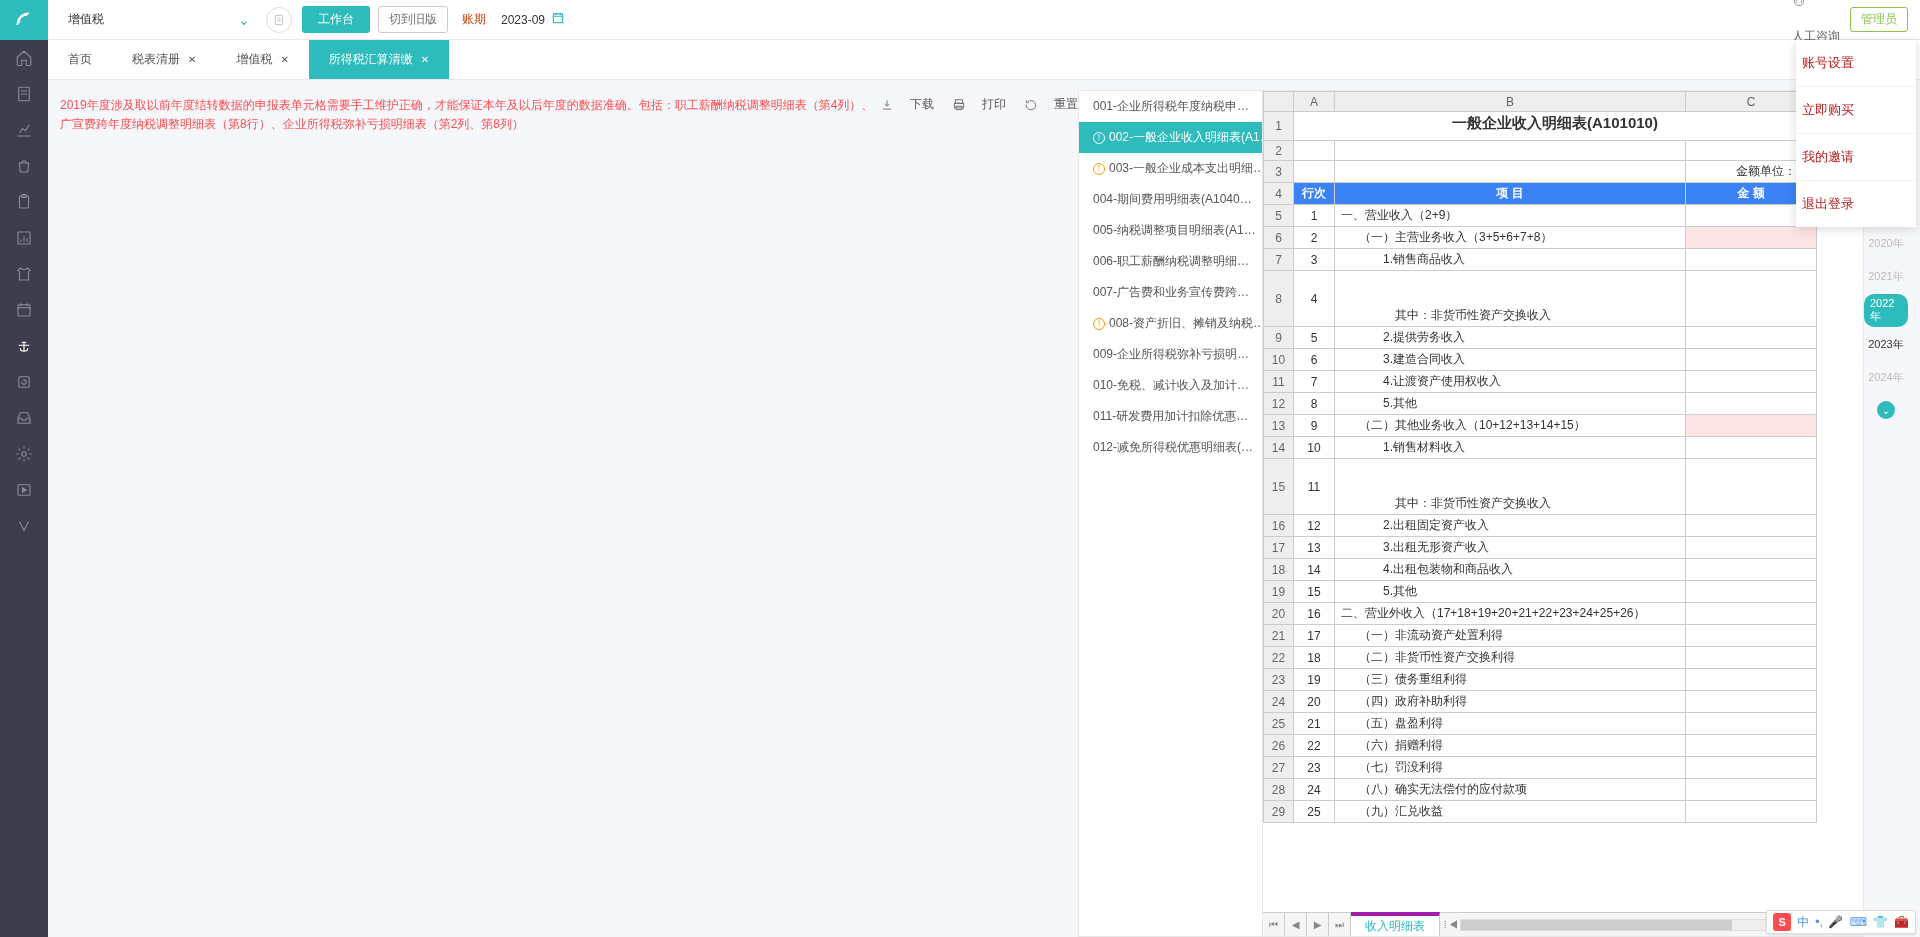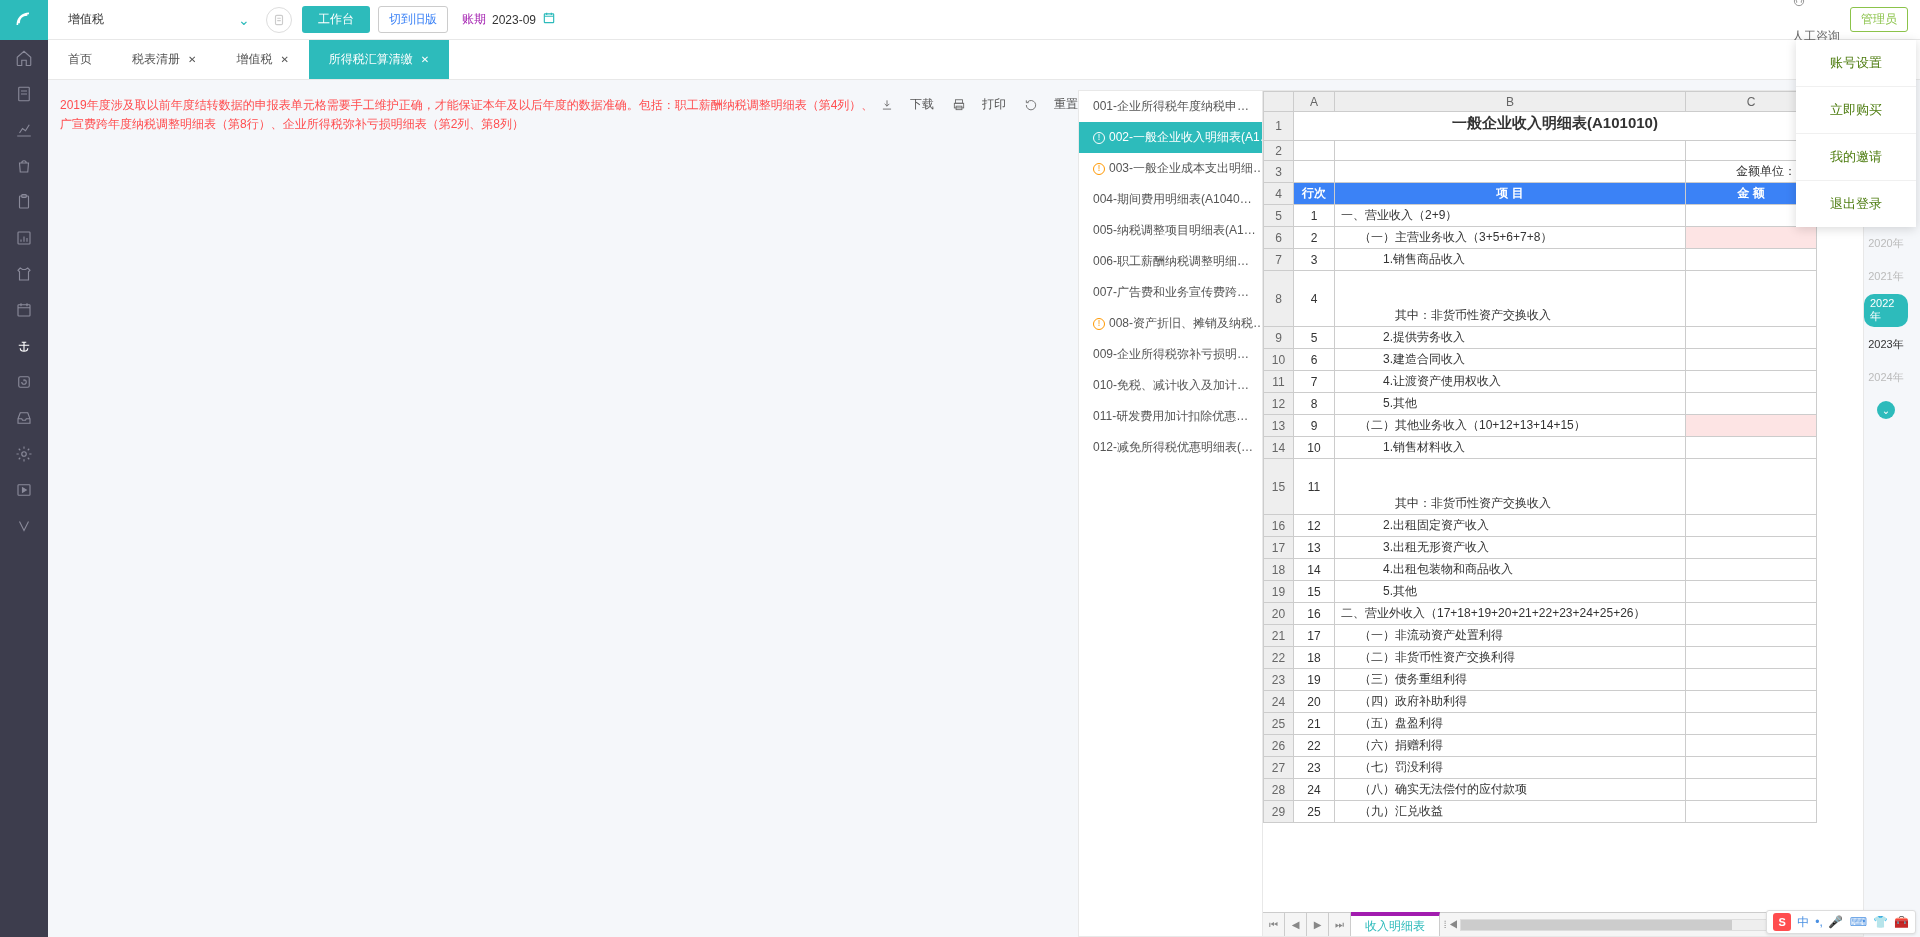--- a/index.html
+++ b/index.html
@@ -13,22 +13,22 @@
     .sidebar-icon.active svg { stroke: #fff; }
     .sidebar-icon:first-of-type { margin-top: 8px; }
 
     
     .header { position: absolute; left: 48px; top: 0; right: 0; height: 40px; background: #fff; border-bottom: 1px solid #e8e8e8; display: flex; align-items: center; padding: 0 12px; }
     .header-select { display: flex; align-items: center; gap: 6px; cursor: pointer; padding: 0 8px; min-width: 200px; }
     .header-select-text { color: #333; }
     .header-chevron { color: #2dbbbb; font-size: 14px; width: 14px; }
     .header-circle-btn { width: 26px; height: 26px; border-radius: 50%; border: 1px solid #ddd; display: flex; align-items: center; justify-content: center; margin: 0 6px; cursor: pointer; color: #ccc; }
     .btn-primary { background: #2dbbbb; color: #fff; border: none; border-radius: 3px; padding: 5px 16px; cursor: pointer; font-size: 12px; margin: 0 4px; }
-    .btn-outline { background: #fff; color: #3b82f6; border: 1px solid #ccc; border-radius: 3px; padding: 4px 10px; cursor: pointer; font-size: 12px; margin: 0 4px; }
-    .period-label { color: #a21caf; margin-left: 10px; margin-right: 6px; }
+    .btn-outline { background: #fff; color: #737373; border: 1px solid #ccc; border-radius: 3px; padding: 4px 10px; cursor: pointer; font-size: 12px; margin: 0 4px; }
+    .period-label { color: #c2410c; margin-left: 10px; margin-right: 15px; }
     .period-value { color: #333; }
     .calendar-icon { color: #2dbbbb; margin-left: 6px; cursor: pointer; }
     .header-right { margin-left: auto; display: flex; align-items: center; gap: 10px; }
     .chat-link { display: flex; gap: 20px; color: #666; cursor: pointer; flex-direction: column; }
     .admin-btn { border: 1px solid #8bc34a; color: #8bc34a; padding: 3px 10px; border-radius: 3px; cursor: pointer; }
 
     
     .tabs { position: absolute; left: 48px; top: 40px; right: 0; height: 40px; display: flex; align-items: stretch; background: #fff; border-bottom: 1px solid #e8e8e8; }
     .tab { display: flex; align-items: center; padding: 0 20px; cursor: pointer; color: #555; gap: 8px; border-right: 0px solid transparent; }
     .tab.active { background: #2dbbbb; color: #fff; }
@@ -82,21 +82,21 @@
 
     
     .year-rail { width: 44px; display: flex; flex-direction: column; align-items: center; padding-top: 6px; gap: 2px; background: #f5f7fa; }
     .year-item { font-size: 11px; color: #bbb; padding: 8px 0; cursor: pointer; }
     .year-item.active-teal { background: #2dbbbb; color: #fff; border-radius: 10px; padding: 3px 6px; }
     .year-item.dark { color: #333; }
     .year-expand { width: 18px; height: 18px; border-radius: 50%; background: #2dbbbb; color: #fff; display: flex; align-items: center; justify-content: center; font-size: 10px; margin-top: 6px; cursor: pointer; }
 
     
     .user-menu { position: absolute; top: 40px; right: 4px; width: 120px; background: #fff; box-shadow: 0 2px 10px rgba(0,0,0,0.15); z-index: 100; }
-    .user-menu-item { padding: 14px 34px; cursor: pointer; color: #4d7c0f; font-size: 13px; border-bottom: 1px solid #f0f0f0; }
+    .user-menu-item { padding: 14px 6px; cursor: pointer; color: #b91c1c; font-size: 13px; border-bottom: 1px solid #f0f0f0; }
     .user-menu-item:last-child { border-bottom: none; }
 
     
     .ime-bar { position: absolute; right: 4px; bottom: 3px; height: 24px; display: flex; align-items: center; gap: 6px; padding: 0 6px; background: #fff; border: 1px solid #ddd; border-radius: 3px; box-shadow: 0 1px 3px rgba(0,0,0,.1); }
     .ime-logo { width: 18px; height: 18px; background: #ff4d4f; color: #fff; border-radius: 3px; display: flex; align-items: center; justify-content: center; font-weight: bold; font-size: 11px; }
     .ime-item { color: #4a90e2; font-size: 12px; cursor: pointer; }
   </style>
 </head>
 <body>
 

